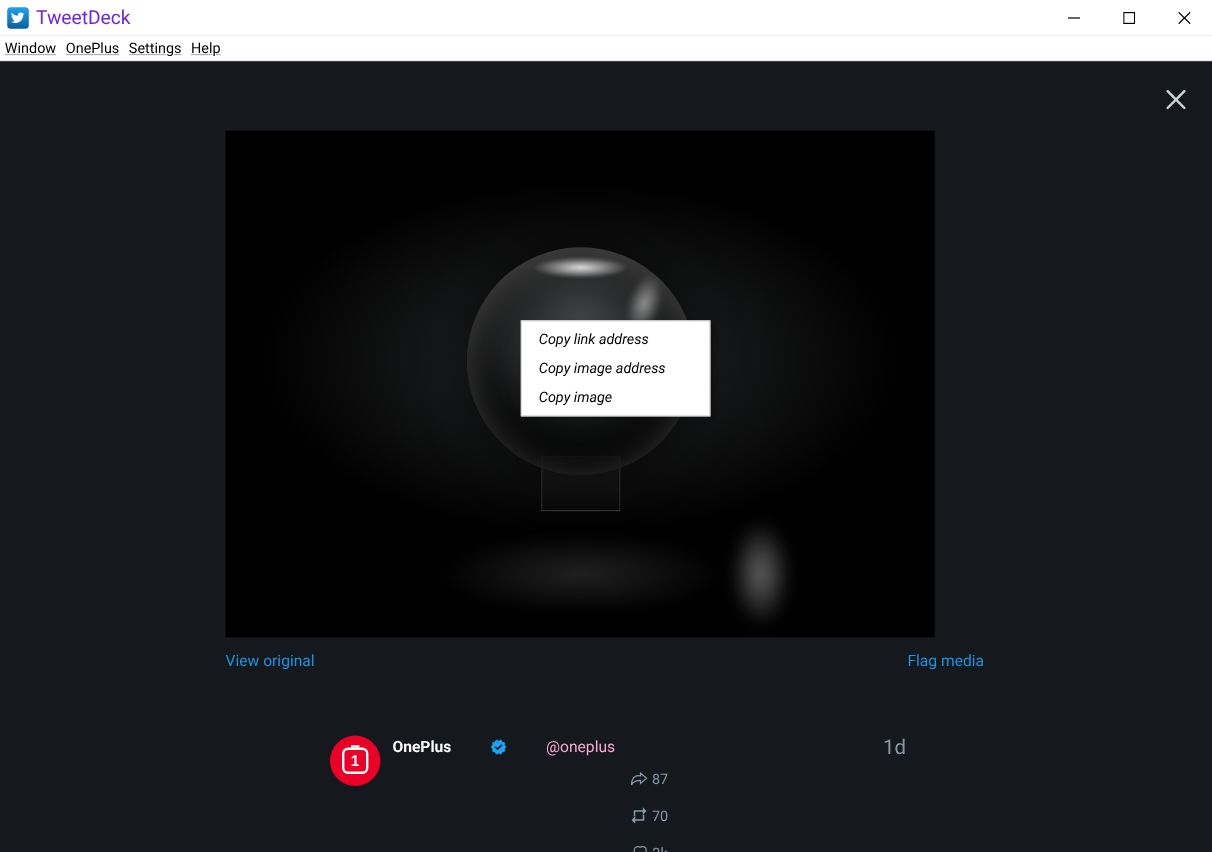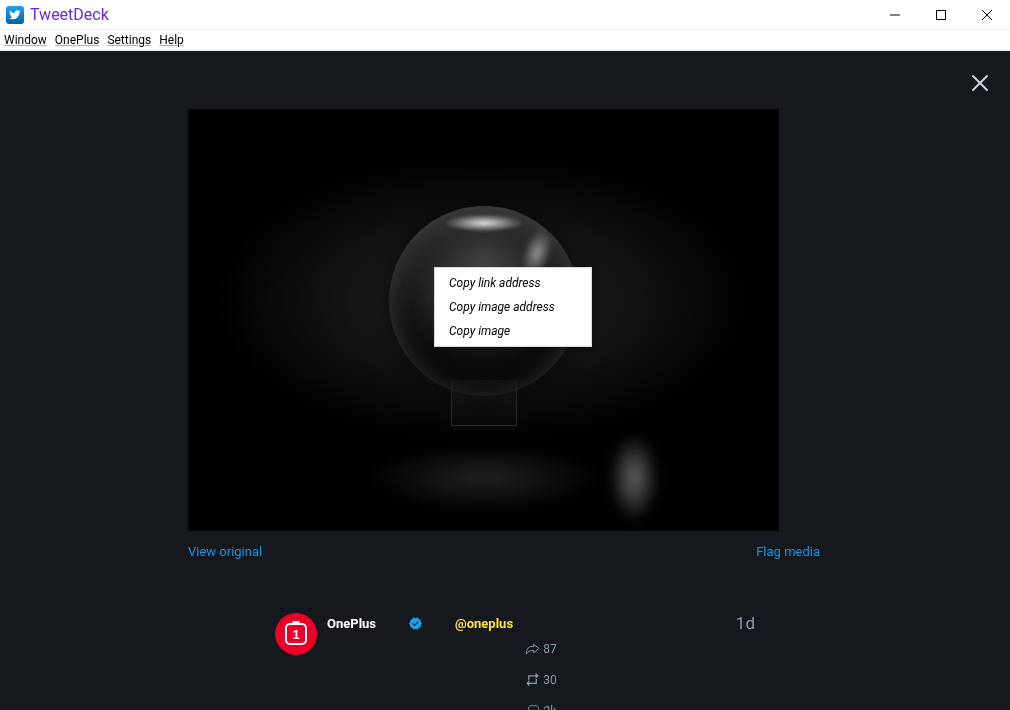--- a/index.html
+++ b/index.html
@@ -41,21 +41,21 @@
     
     .tweet { position:absolute; left:275px; top:562px; width:480px; display:flex; }
     .avatar { width:42px; height:42px; border-radius:50%; background:#eb0028; display:flex; align-items:center; justify-content:center; flex-shrink:0; }
     .avatar-inner { width:22px; height:22px; border:2.2px solid #fff; border-radius:5px; position:relative;}
     .avatar-inner::before { content:""; position:absolute; width:7px; height:2.2px; background:#fff; top:-4.5px; left:50%; transform:translateX(-50%);}
     .avatar-inner::after { content:"1"; position:absolute; color:#fff; font-size:13px; font-weight:700; top:50%; left:50%; transform:translate(-50%,-50%); font-family:Arial;}
     .tcol { margin-left:10px; flex:1; }
     .trow1 { display:flex; align-items:center; font-size:13px;gap:28px; }
     .uname { color:#fff; font-weight:700; margin-right:4px;}
     .verified svg { width:15px; height:15px; fill:#1da1f2; vertical-align:-3px;}
-    .handle { color:#fde047; margin-left:4px; font-size:13px;font-weight:bold;}
+    .handle { color:#f9a8d4; margin-left:4px; font-size:13px;}
     .time { color:#8899a6; margin-left:auto; font-size:17px;}
     .ttext { color:#fff; font-size:14px; line-height:19px; margin-top:2px;}
     .actions { display:flex; align-items:center; gap:16px; margin-top:8px; color:#8899a6; font-size:12px;flex-direction:column;}
     .act { display:flex; align-items:center; gap:3px; }
     .act svg { width:15px; height:15px; fill:none; stroke:#8899a6; stroke-width:1.6; }
     .more-dots { letter-spacing:2px; font-weight:700; color:#8899a6; font-size:12px;}
   </style>
 </head>
 <body>
 
@@ -142,21 +142,21 @@
         <span class="act">
           <svg viewBox="0 0 24 24">
               <path d="M14 9V5l8 7-8 7v-4c-6 0-10 2-12 6 0-8 4-14 12-12z" fill="none"></path>
             </svg>
           <span>87</span>
         </span>
         <span class="act">
           <svg viewBox="0 0 24 24">
               <path d="M7 7h10v4l5-5-5-5v4H5v8h2V7zm10 10H7v-4l-5 5 5 5v-4h12V11h-2v6z" fill="#8899a6" stroke="none"></path>
             </svg>
-          <span>30</span>
+          <span>70</span>
         </span>
         <span class="act">
           <svg viewBox="0 0 24 24">
               <path d="M12 21s-8-5.3-8-12c0-2.8 2.2-5 5-5 1.7 0 3 .8 3 .8s1.3-.8 3-.8c2.8 0 5 2.2 5 5 0 6.7-8 12-8 12z"></path>
             </svg>
           <span>2k</span>
         </span>
         <span class="more-dots">•••</span>
       </div>
     </div>

